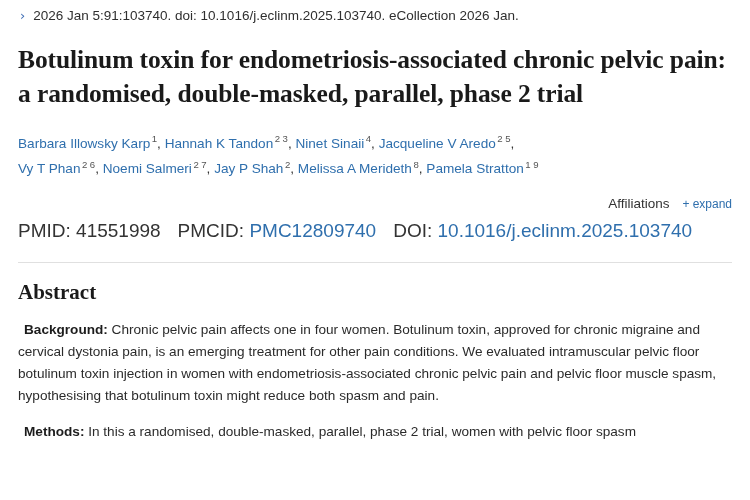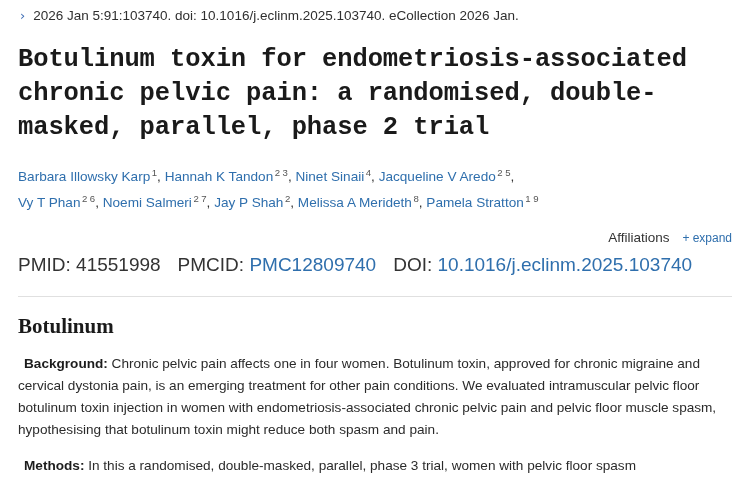--- a/index.html
+++ b/index.html
@@ -41,21 +41,21 @@
   .journal-link {
     color: #2f6fad;
     text-decoration: none;
     cursor: pointer;
   }
   .citation-rest { color: #2f2f2f; margin-left: 3px; }
 
   
   .article-title {
     margin: 18px 0 0 0;
-    font-family: Liberation Mono, monospace;
+    font-family: Liberation Serif, serif;
     font-size: 25.5px;
     line-height: 1.33;
     font-weight: 700;
     color: #1a1a1a;
     letter-spacing: -0.1px;
     max-width: 712px;
   }
 
   
   .authors {
@@ -160,19 +160,19 @@
 
   <div class="ids-row">
     <span>PMID:</span>
     <span>41551998</span><span class="sep"></span><span>PMCID:</span>
     <a class="id-link" href="#">PMC12809740</a><span class="sep"></span><span>DOI:</span>
     <a class="id-link" href="#">10.1016/j.eclinm.2025.103740</a>
   </div>
 
   <div class="divider"></div>
 
-  <h2 class="abstract-heading">Botulinum</h2>
+  <h2 class="abstract-heading">Abstract</h2>
 
   <p class="abstract-para"><span class="para-label">Background:</span><span> Chronic pelvic pain affects one in four women. Botulinum toxin, approved for chronic migraine and cervical dystonia pain, is an emerging treatment for other pain conditions. We evaluated intramuscular pelvic floor botulinum toxin injection in women with endometriosis-associated chronic pelvic pain and pelvic floor muscle spasm, hypothesising that botulinum toxin might reduce both spasm and pain.</span></p>
 
-  <p class="abstract-para second"><span class="para-label">Methods:</span><span> In this a randomised, double-masked, parallel, phase 3 trial, women with pelvic floor spasm</span></p>
+  <p class="abstract-para second"><span class="para-label">Methods:</span><span> In this a randomised, double-masked, parallel, phase 2 trial, women with pelvic floor spasm</span></p>
 
 </div>
 
 </body></html>

